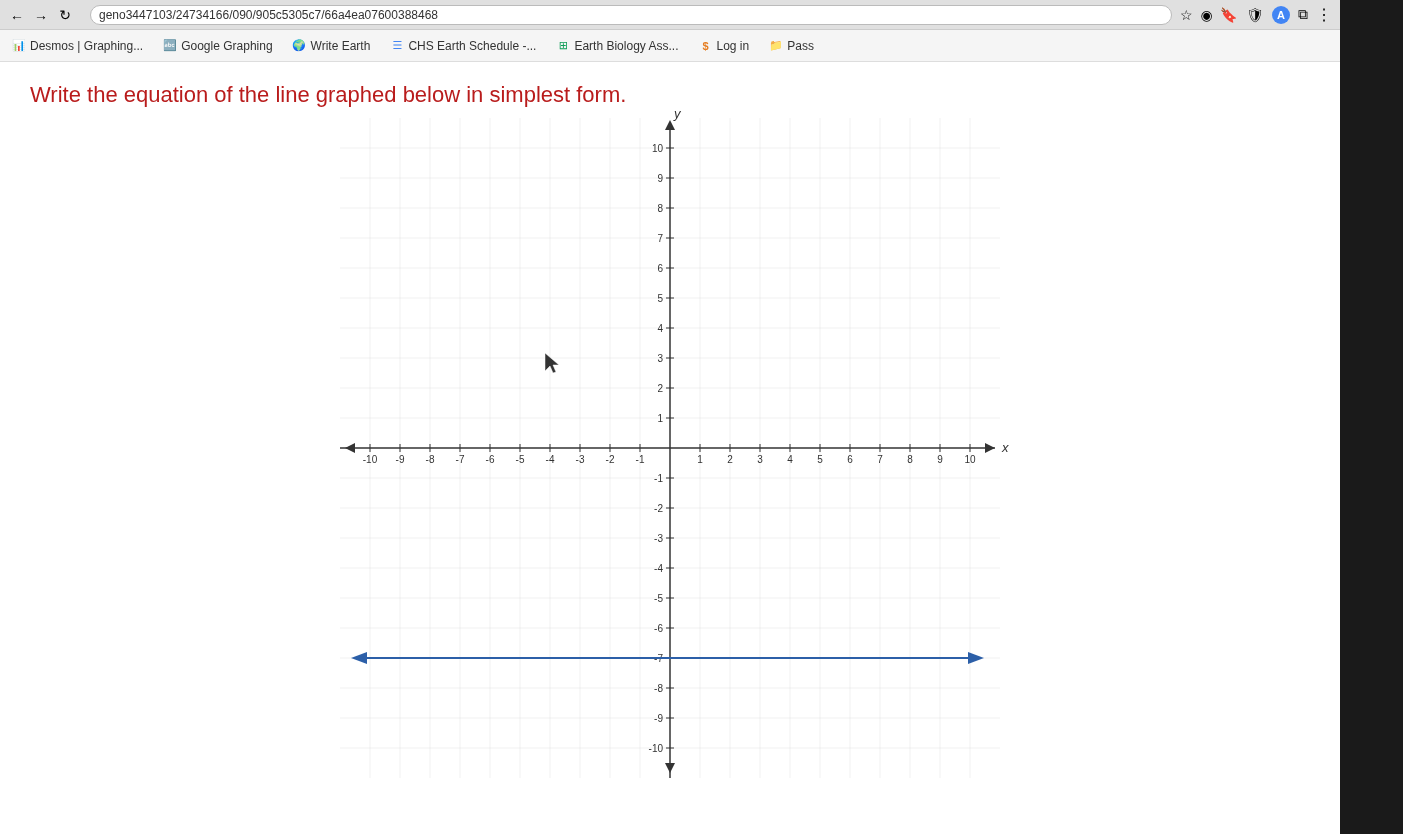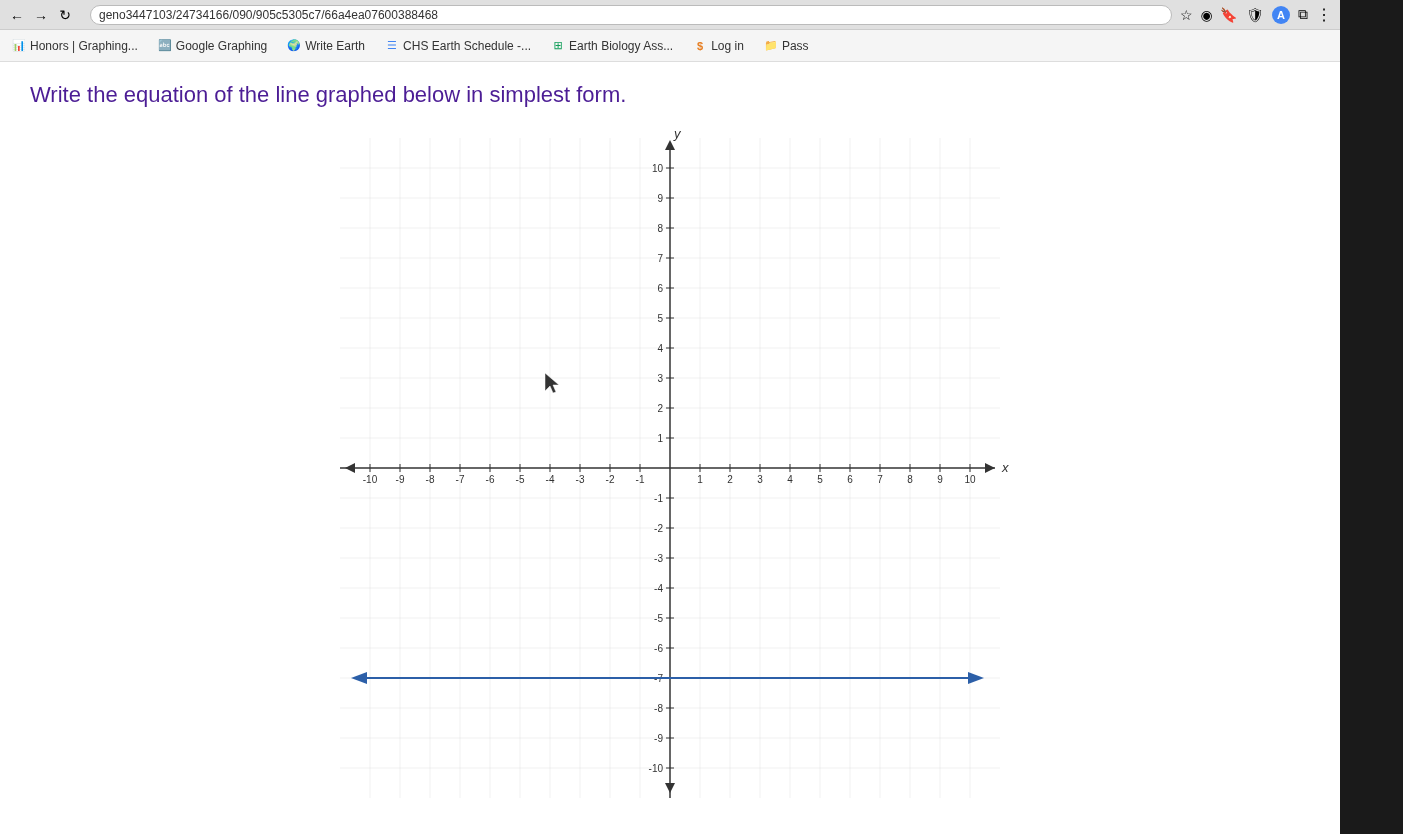--- a/index.html
+++ b/index.html
@@ -80,22 +80,21 @@
     }
     #page-content {
       padding: 20px 30px;
       background: white;
       height: calc(834px - 62px);
       overflow: hidden;
     }
     #question-title {
       font-size: 22px;
       font-weight: 400;
-      color: #4c1d95;
-      margin-bottom: 20px;
+      color: #b91c1c;
     }
     #graph-container {
       display: flex;
       justify-content: center;
       align-items: center;
     }
     svg#graph {
       display: block;
     }
     #right-panel {
@@ -127,21 +126,21 @@
         <span style="font-size:14px; cursor:pointer;">🛡</span>
         <span style="width:18px;height:18px;background:#4285f4;border-radius:50%;display:inline-flex;align-items:center;justify-content:center;color:white;font-size:11px;font-weight:bold;cursor:pointer;">A</span>
         <span style="font-size:14px; cursor:pointer;">⧉</span>
         <span style="font-size:16px; cursor:pointer;">⋮</span>
       </div>
     </div>
 
     <div id="bookmarks-bar">
       <div class="bookmark-item">
         <span class="bm-icon" style="color:#2e7d32;">📊</span>
-        <span>Honors | Graphing...</span>
+        <span>Desmos | Graphing...</span>
       </div>
       <div class="bookmark-item">
         <span class="bm-icon" style="color:#4285f4;">🔤</span>
         <span>Google Graphing</span>
       </div>
       <div class="bookmark-item">
         <span class="bm-icon">🌍</span>
         <span>Write Earth</span>
       </div>
       <div class="bookmark-item">

